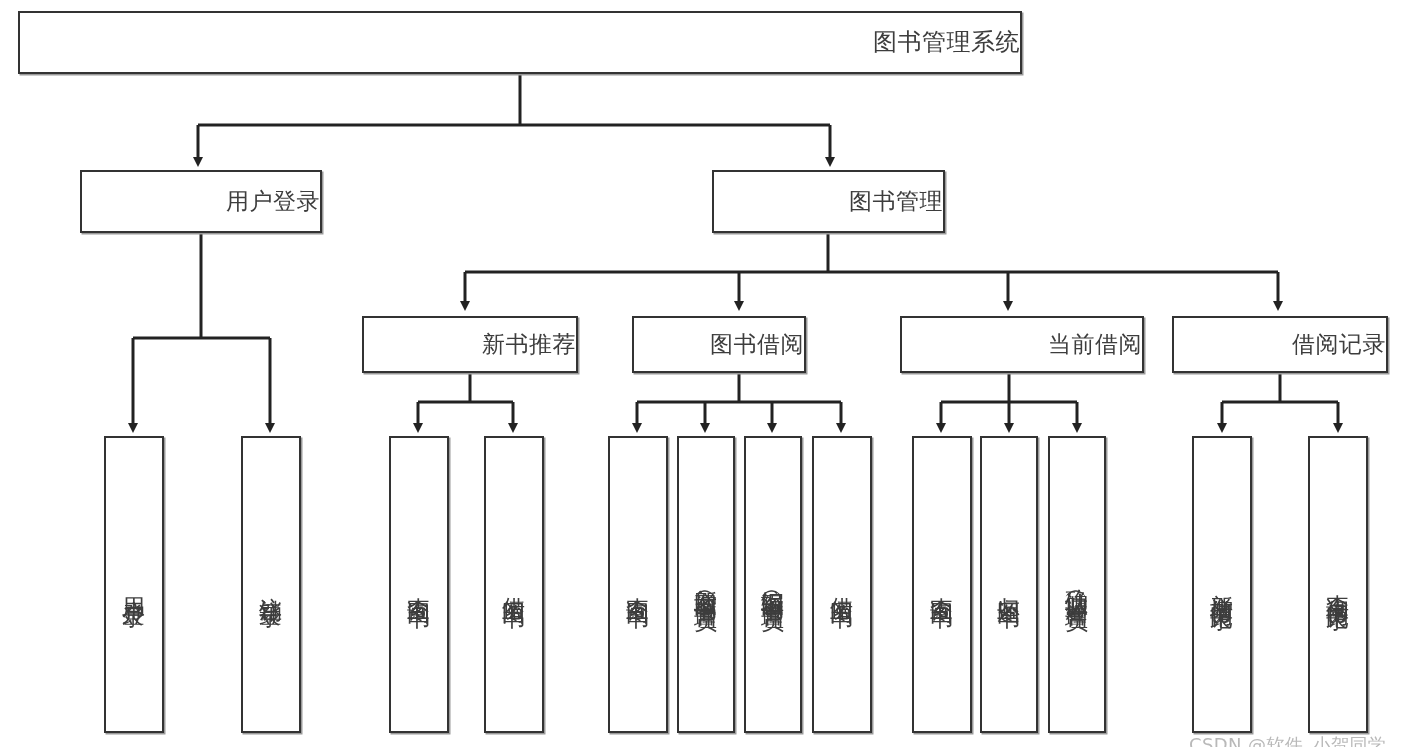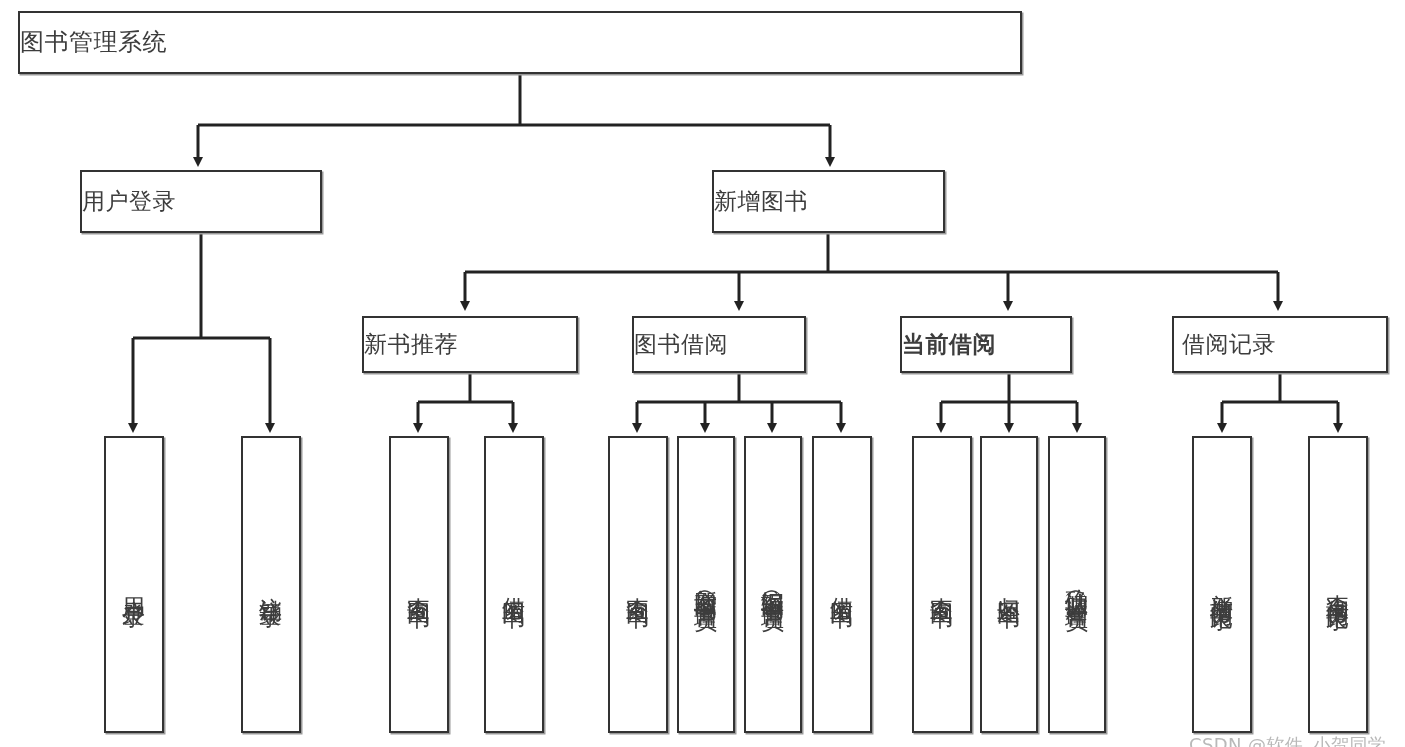--- a/index.html
+++ b/index.html
@@ -26,21 +26,21 @@
     pointer-events: none;
   }
   .node {
     position: absolute;
     box-sizing: border-box;
     background: #ffffff;
     border: 2px solid #333333;
     box-shadow: 1.5px 1.5px 0 0 #9a9a9a;
     display: flex;
     align-items: center;
-    justify-content: flex-start;
+    justify-content: flex-end;
     color: #3d3d3d;
     z-index: 2;
   }
   .node-label {
     display: block;
     text-align: center;
     line-height: 1.18;
     letter-spacing: 0.5px;
     white-space: nowrap;
   }
@@ -135,30 +135,30 @@
   </svg>
 
   <div class="node h root" style="left:18px; top:11px; width:1004px; height:63px;">
     <span class="node-label">图书管理系统</span>
   </div>
 
   <div class="node h" style="left:80px; top:170px; width:242px; height:63px;">
     <span class="node-label">用户登录</span>
   </div>
   <div class="node h" style="left:712px; top:170px; width:233px; height:63px;">
-    <span class="node-label">新增图书</span>
+    <span class="node-label">图书管理</span>
   </div>
 
   <div class="node h" style="left:632px; top:316px; width:174px; height:57px;">
     <span class="node-label">图书借阅</span>
   </div>
   <div class="node h" style="left:362px; top:316px; width:216px; height:57px;">
     <span class="node-label">新书推荐</span>
   </div>
-  <div class="node h" style="left:900px; top:316px; width:172px; height:57px;font-weight:bold;">
+  <div class="node h" style="left:900px; top:316px; width:244px; height:57px;">
     <span class="node-label">当前借阅</span>
   </div>
   <div class="node h" style="left:1172px; top:316px; width:216px; height:57px;padding-left:8px;">
     <span class="node-label">借阅记录</span>
   </div>
 
   <div class="node v" style="left:104px; top:436px; width:60px; height:297px;">
     <span class="node-label">用户登录</span>
   </div>
   <div class="node v" style="left:241px; top:436px; width:60px; height:297px;">

